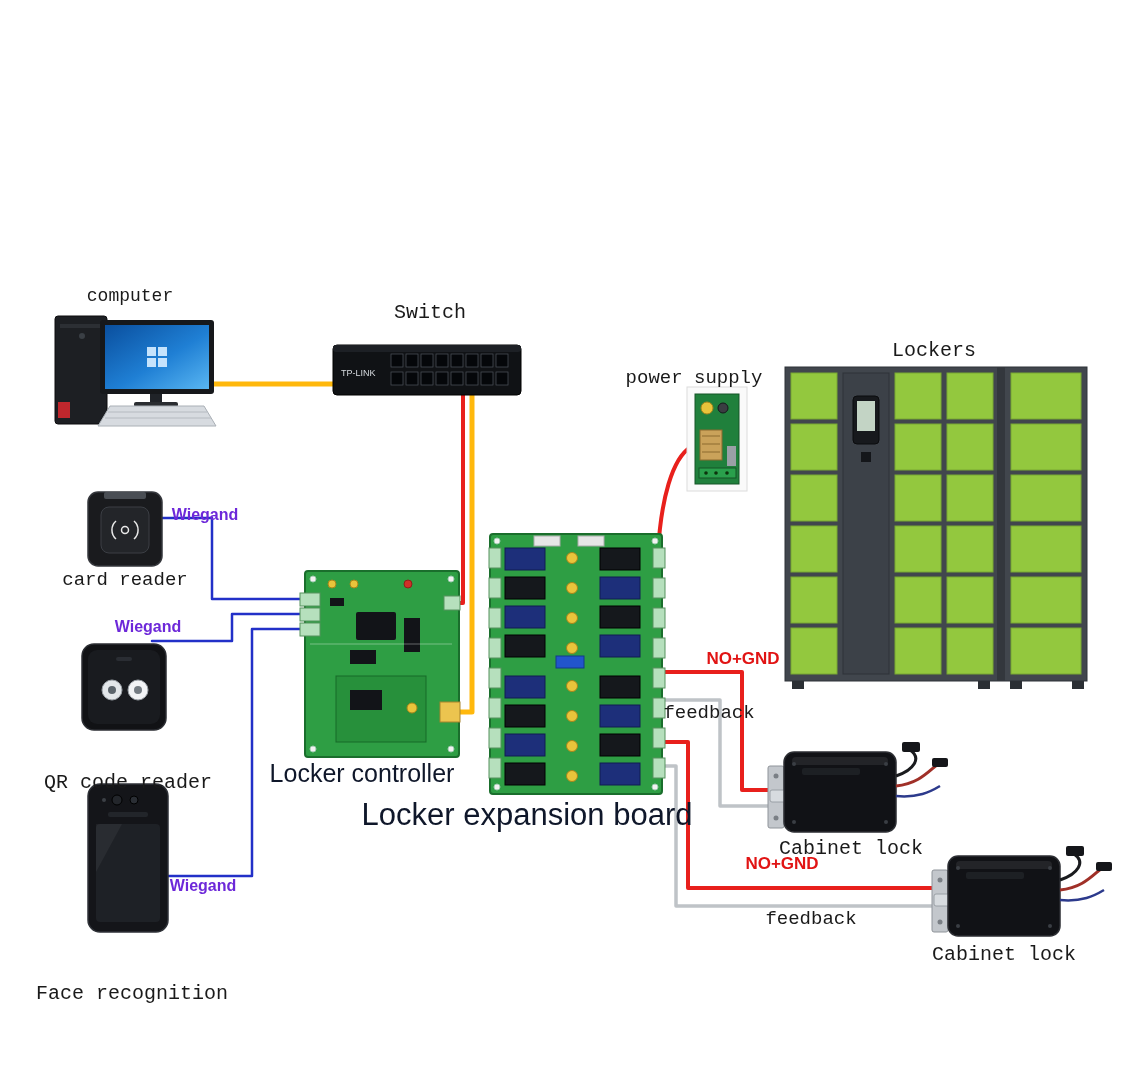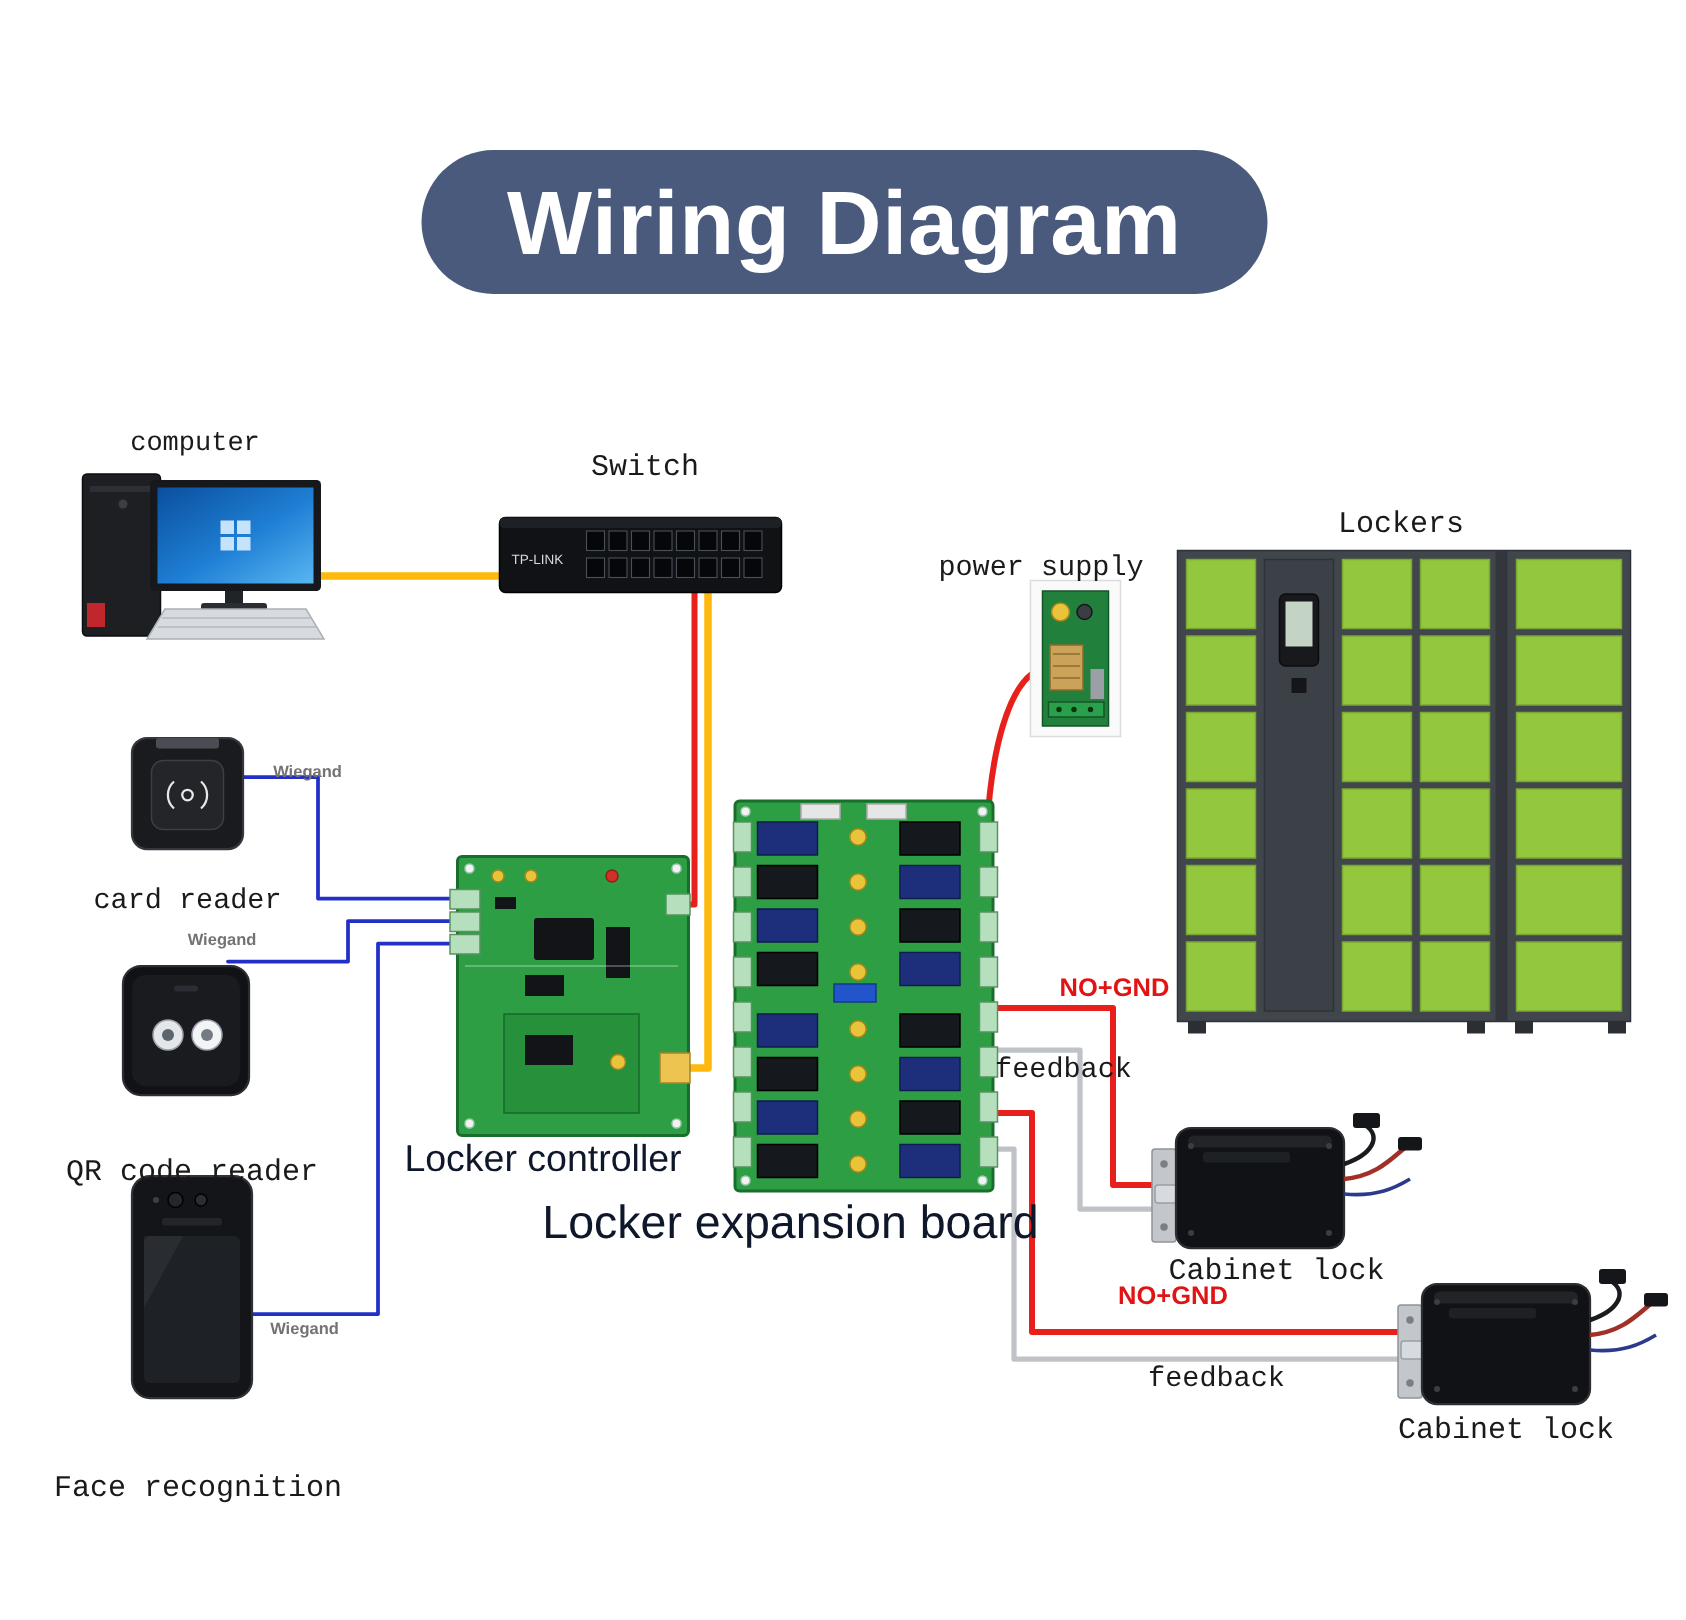--- a/index.html
+++ b/index.html
@@ -8,21 +8,21 @@
   .scene { position:absolute; left:0; top:0; }
 
   .title-pill { position:absolute; left:281px; top:100px; width:564px; height:96px;
                 background:#4a5a7c; border-radius:48px; display:flex; align-items:center; justify-content:center; }
   .title-pill span { color:#ffffff; font-size:60px; font-weight:700; letter-spacing:0.5px;
                      font-family:"Liberation Sans", sans-serif; }
 
   .label { position:absolute; transform:translate(-50%,-50%); white-space:nowrap; }
   .mono  { font-family:"Liberation Mono","DejaVu Sans Mono",monospace; color:#1a1a1a; }
   .sans  { font-family:"Liberation Sans",sans-serif; color:#0f172a; }
-  .wiegand { font-family:"Liberation Sans",sans-serif; color:#737373; font-size:11px; font-weight:700; }
+  .wiegand { font-family:"Liberation Sans",sans-serif; color:#6d28d9; font-size:16px; font-weight:700; }
   .nognd   { font-family:"Liberation Sans",sans-serif; color:#e11414; font-size:17px; font-weight:700;margin-left:39px; }
 
   .door { stroke:#79a832; stroke-width:1; }
   .terminal { fill:#b6e0bd; stroke:#57925f; stroke-width:1; }
   .relayA { fill:#1d2f7a; stroke:#101d52; }
   .relayB { fill:#15181c; stroke:#000000; }
   .cap { fill:#e9c43b; stroke:#a8851a; }
   .ic { fill:#121418; }
   .wire { fill:none; stroke-linejoin:round; stroke-linecap:round; }
 </style>
@@ -281,29 +281,26 @@
       <circle cx="572" cy="716" r="5.5" class="cap"></circle>
       <circle cx="572" cy="746" r="5.5" class="cap"></circle>
       <circle cx="572" cy="776" r="5.5" class="cap"></circle>
       <rect x="556" y="656" width="28" height="12" fill="#2255cc" stroke="#123a8a"></rect>
     </g>
 
     <use href="#cab-lock" transform="translate(768,748)"></use>
     <use href="#cab-lock" transform="translate(932,852)"></use>
   </svg>
 
-  <div class="title-pill">
-    <span>Wiring Diagram</span>
-  </div>
 
   <div class="label mono" style="left:130px; top:296px; font-size:18px">computer</div>
   <div class="label mono" style="left:430px; top:312px; font-size:20px">Switch</div>
   <div class="label mono" style="left:694px; top:378px; font-size:19px">power supply</div>
   <div class="label mono" style="left:934px; top:350px; font-size:20px">Lockers</div>
-  <div class="label mono" style="left:125px; top:600px; font-size:19px">card reader</div>
+  <div class="label mono" style="left:125px; top:580px; font-size:19px">card reader</div>
   <div class="label mono" style="left:128px; top:782px; font-size:20px">QR code reader</div>
   <div class="label mono" style="left:132px; top:993px; font-size:20px">Face recognition</div>
   <div class="label sans" style="left:362px; top:773px; font-size:25px">Locker controller</div>
   <div class="label sans" style="left:527px; top:815px; font-size:31px">Locker expansion board</div>
   <div class="label mono" style="left:851px; top:848px; font-size:20px">Cabinet lock</div>
   <div class="label mono" style="left:1004px; top:954px; font-size:20px">Cabinet lock</div>
   <div class="label wiegand" style="left:205px; top:515px">Wiegand</div>
   <div class="label wiegand" style="left:148px; top:627px">Wiegand</div>
   <div class="label wiegand" style="left:203px; top:886px">Wiegand</div>
   <div class="label nognd" style="left:704px; top:659px">NO+GND</div>

